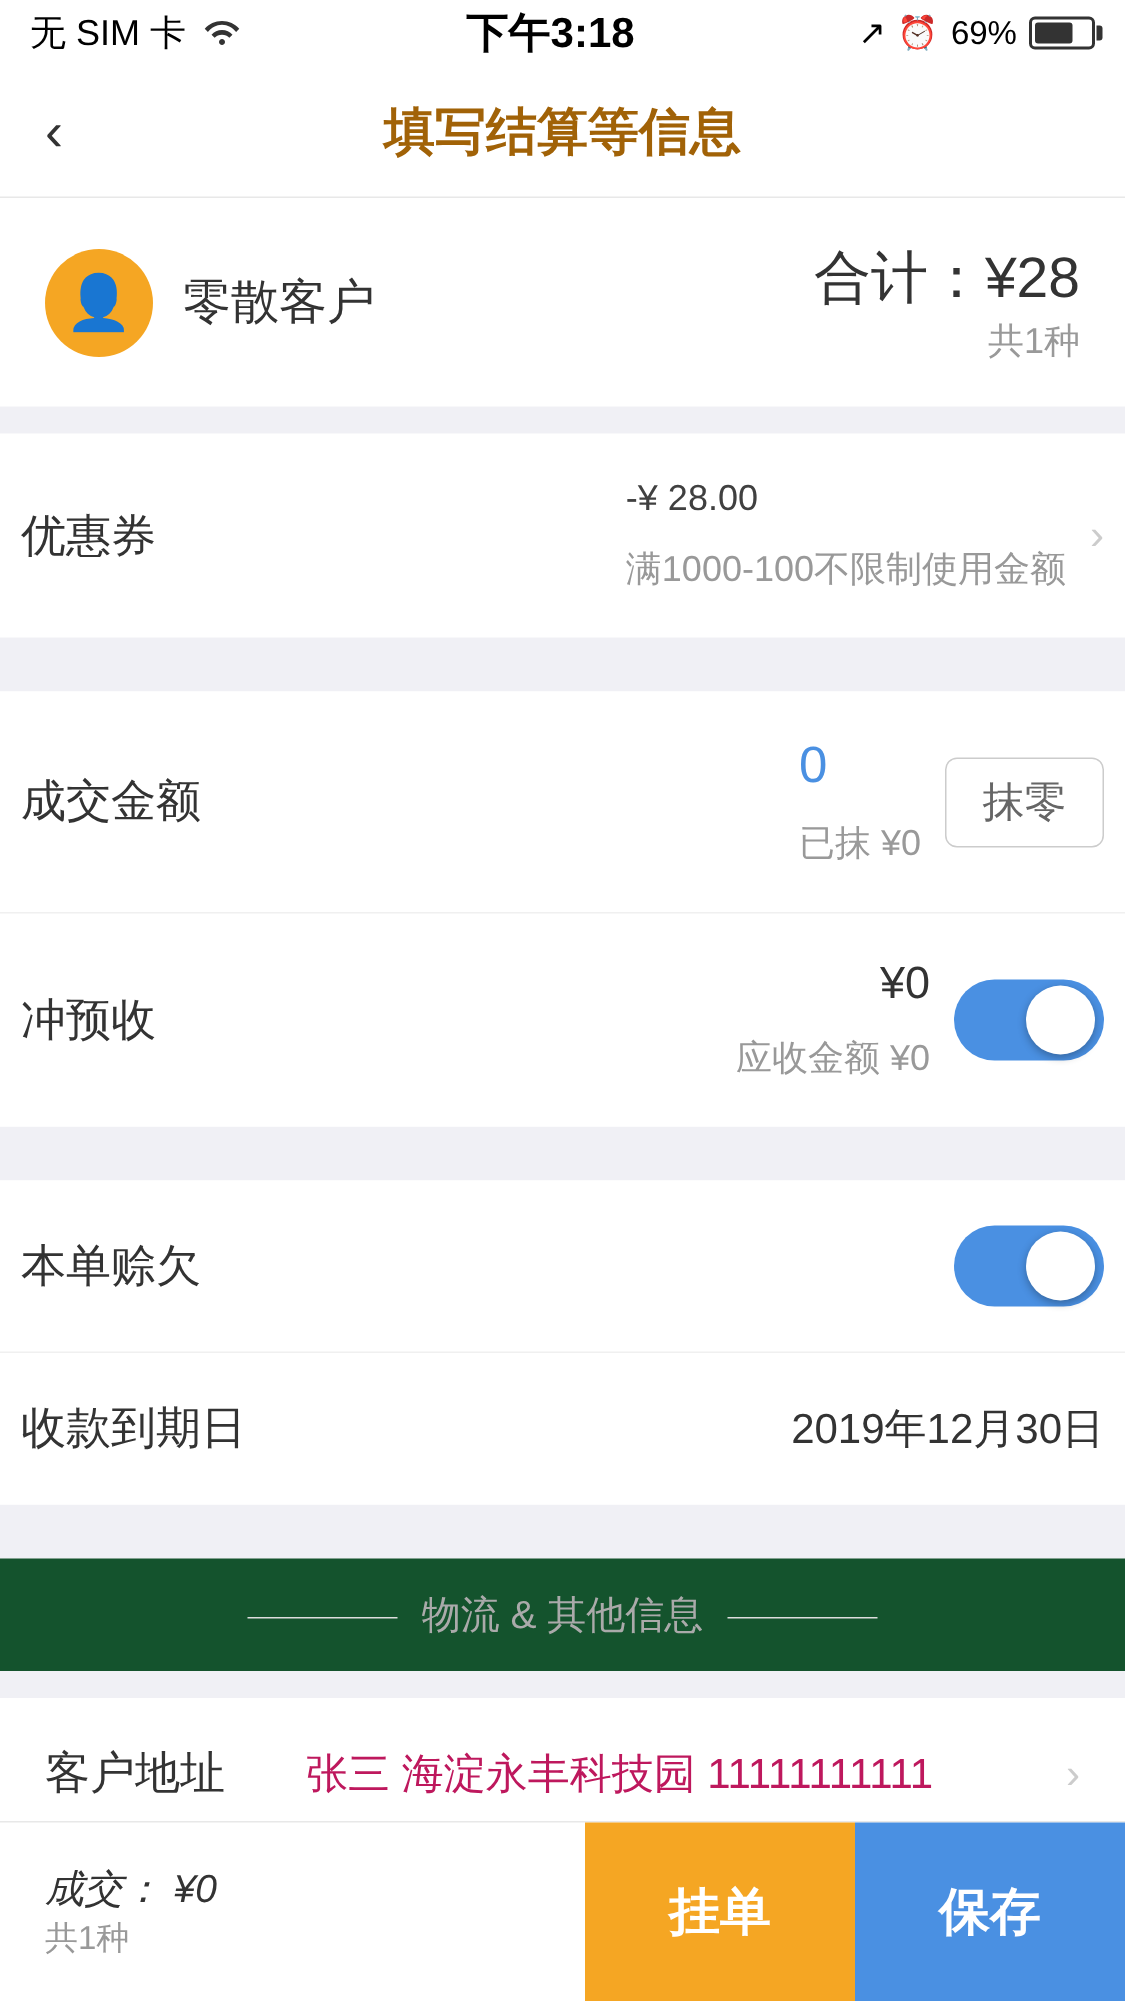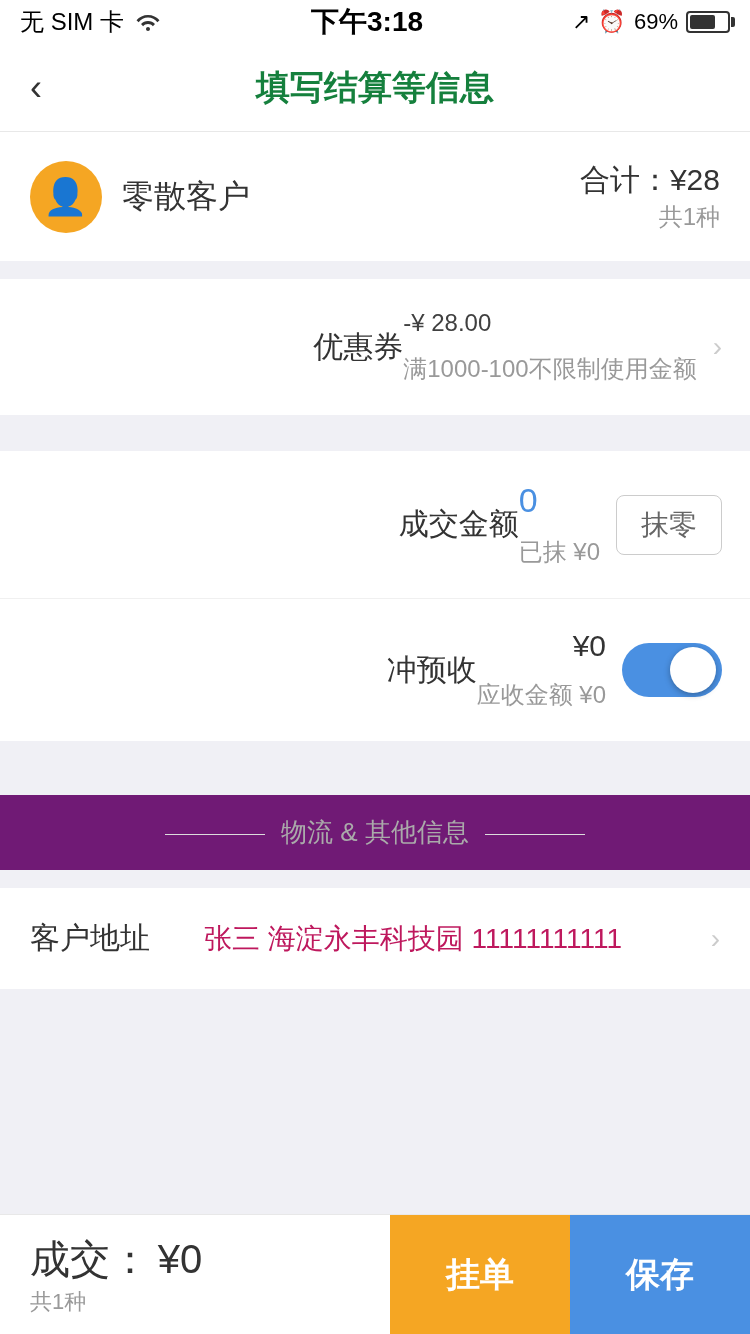--- a/index.html
+++ b/index.html
@@ -56,21 +56,21 @@
       color: #333;
       cursor: pointer;
       width: 60px;
     }
     .nav-title {
       position: absolute;
       left: 50%;
       transform: translateX(-50%);
       font-size: 34px;
       font-weight: 600;
-      color: #15803d;
+      color: #a16207;
     }
 
     
     .content {
       width: 100%;
       padding-bottom: 130px;
     }
 
     
     .card {
@@ -100,35 +100,35 @@
       font-size: 36px; color: white;
     }
     .customer-name {
       font-size: 32px;
       color: #333;
     }
     .customer-right {
       text-align: right;
     }
     .customer-total {
-      font-size: 30px;
+      font-size: 38px;
       color: #333;
     }
     .customer-count {
       font-size: 24px;
       color: #999;
     }
 
     
     .row-item {
       background: #fff;
       display: flex;
       align-items: center;
-      justify-content: flex-end;
-      padding: 30px 28px;
+      justify-content: space-between;
+      padding: 30px 14px;
       min-height: 90px;
     }
     .row-item + .row-item {
       border-top: 1px solid #f0f0f0;
     }
     .row-label {
       font-size: 30px;
       color: #333;
     }
     .row-right {
@@ -195,21 +195,21 @@
     }
 
     
     .section-divider {
       background: #f0f0f5;
       height: 18px;
     }
 
     
     .logistics-header {
-      background: #701a75;
+      background: #14532d;
       display: flex;
       align-items: center;
       justify-content: center;
       padding: 20px 0;
     }
     .logistics-title {
       font-size: 26px;
       color: #aaa;
       text-align: center;
       position: relative;
@@ -238,21 +238,22 @@
     }
     .footer-info {
       flex: 1;
       padding: 0 30px;
     }
     .footer-deal {
       font-size: 28px;
       color: #333;
     }
     .footer-deal span {
-      font-size: 40px;
+      font-size: 26px;
+      font-style: italic;
     }
     .footer-count {
       font-size: 22px;
       color: #999;
     }
     .footer-btn {
       height: 100%;
       width: 180px;
       display: flex;
       align-items: center;
@@ -371,20 +372,35 @@
         </div>
         <div class="toggle">
           <div class="toggle-knob"></div>
         </div>
       </div>
     </div>
   </div>
 
   <div class="section-divider"></div>
 
+  <div class="card">
+    <div class="row-item">
+      <span class="row-label">本单赊欠</span>
+      <div class="row-right">
+        <div class="toggle">
+          <div class="toggle-knob"></div>
+        </div>
+      </div>
+    </div>
+
+    <div class="row-item">
+      <span class="row-label">收款到期日</span>
+      <span class="row-value" style="font-size:28px; color:#333;">2019年12月30日</span>
+    </div>
+  </div>
 
   <div class="section-divider"></div>
 
   <div class="logistics-header">
     <span class="logistics-title">物流 &amp; 其他信息</span>
   </div>
 
   <div class="section-divider"></div>
 
   <div class="address-row card">

